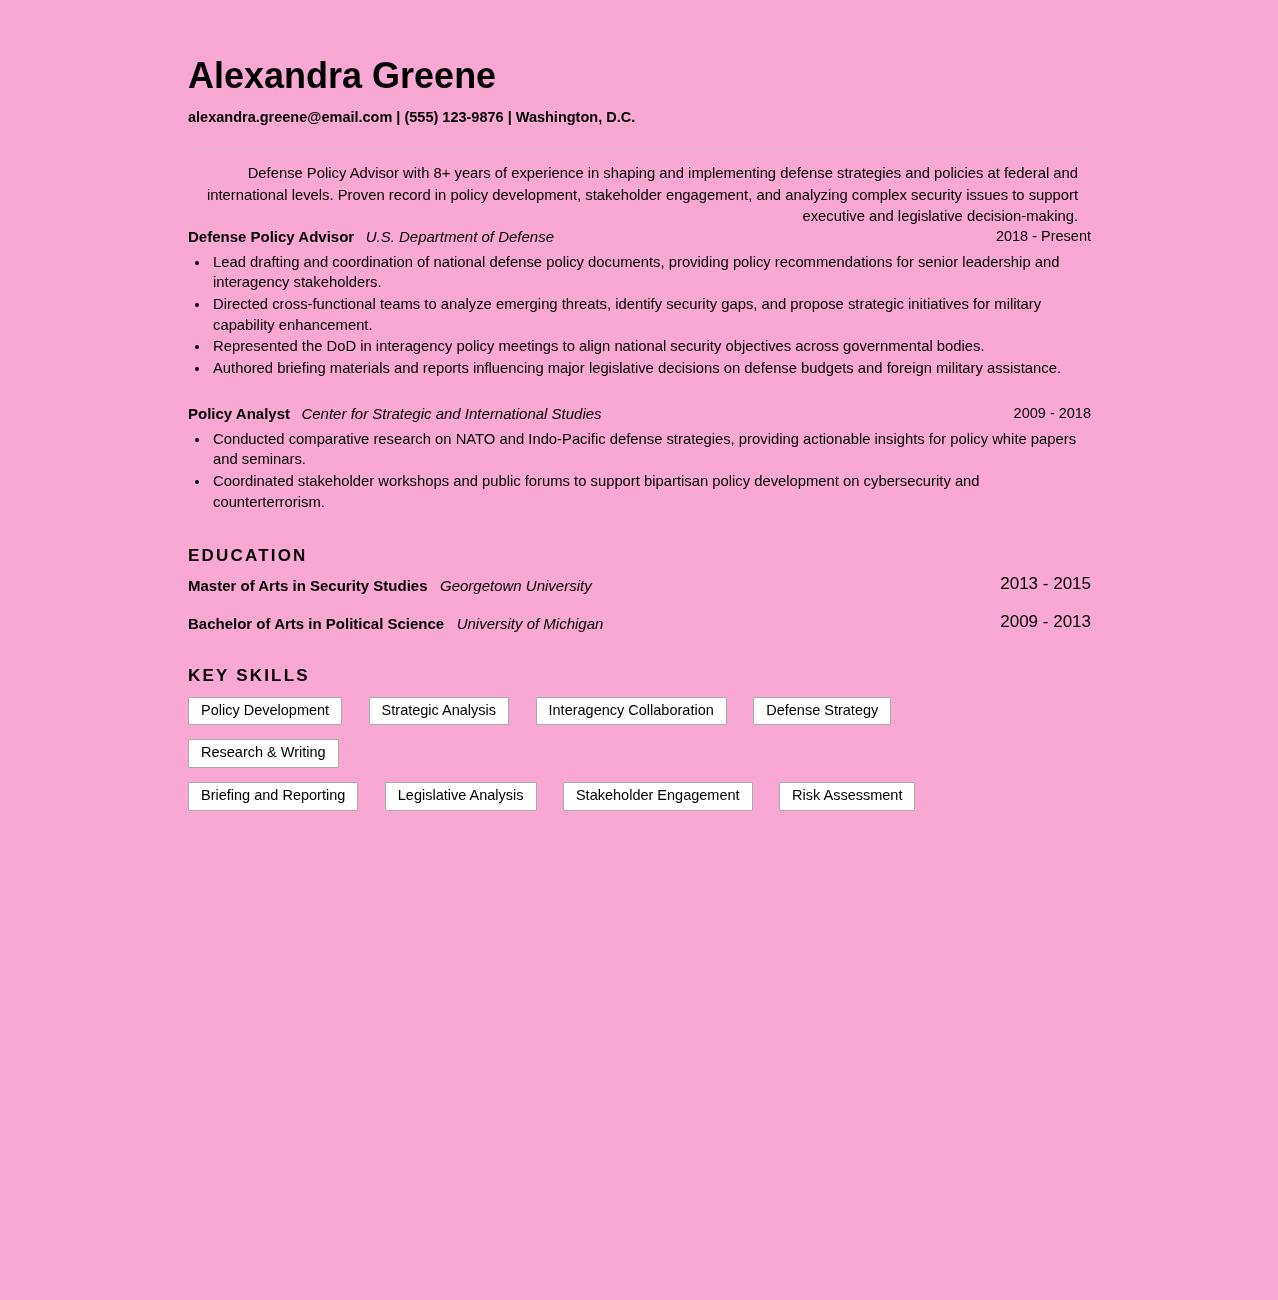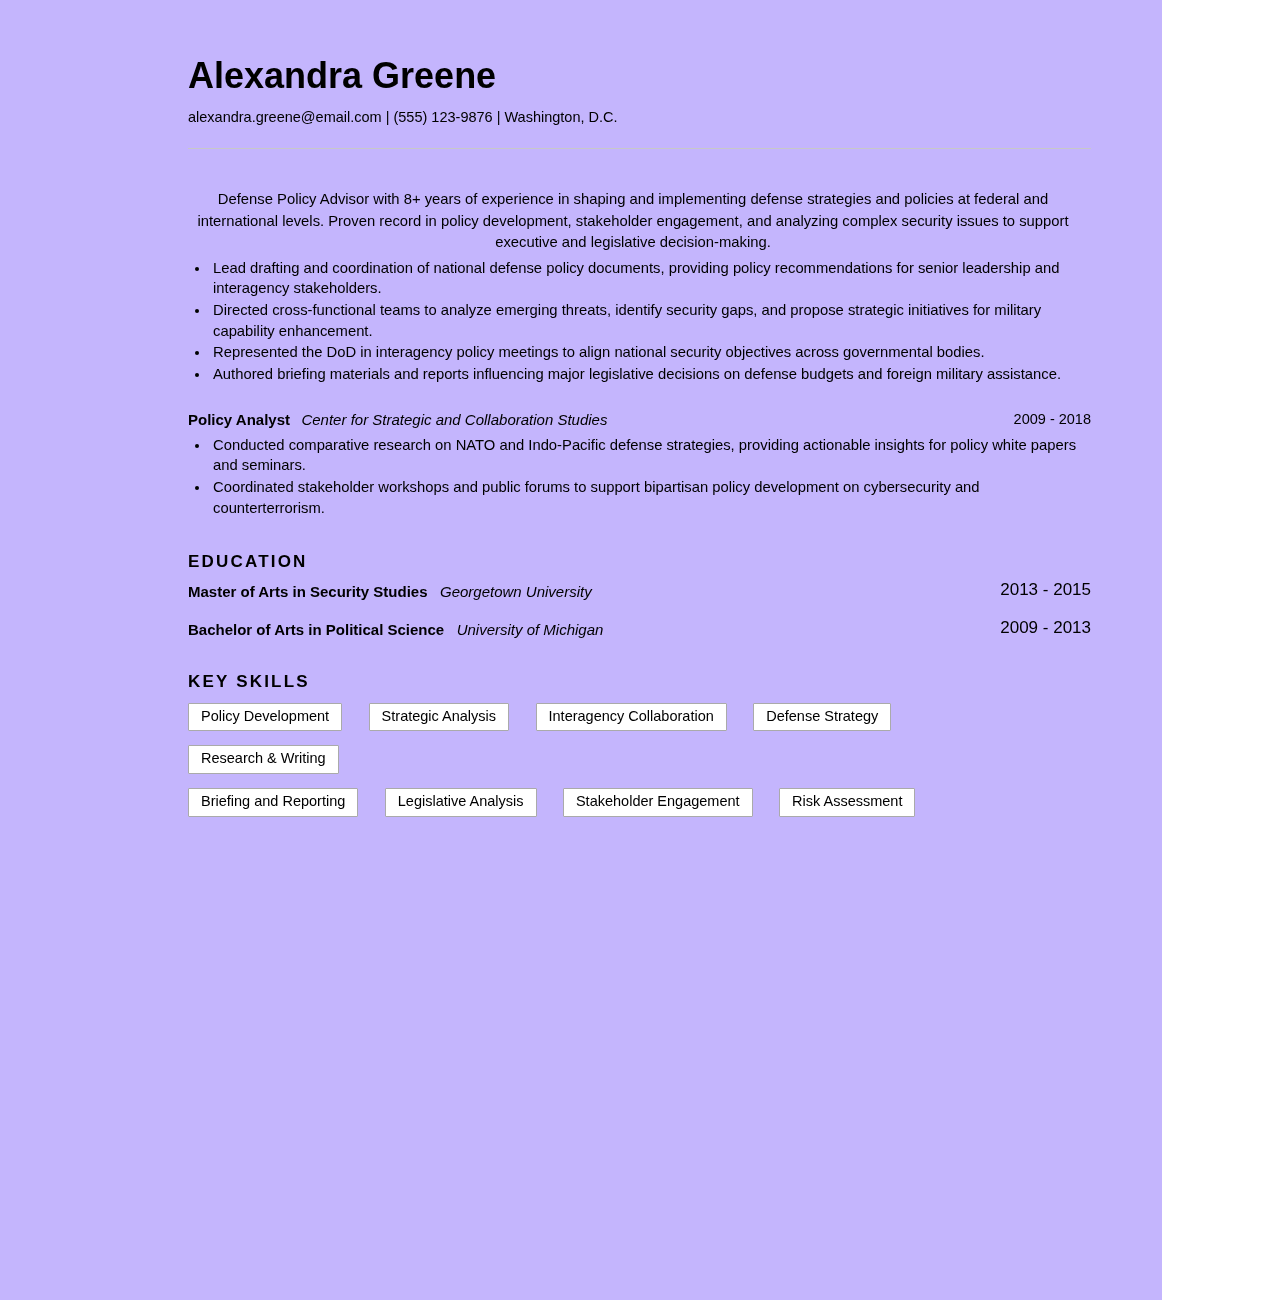--- a/index.html
+++ b/index.html
@@ -8,58 +8,59 @@
     background: #ffffff;
   }
   body {
     width: 1278px;
     min-height: 1300px;
     font-family: "Liberation Sans", sans-serif;
     color: #000000;
   }
   .page {
     position: relative;
-    width: 1162px;
+    width: 1278px;
     min-height: 1300px;
-    background: #c4b5fd;
+    background: #f9a8d4;
   }
   .resume {
     position: absolute;
     left: 188px;
     top: 0;
     width: 903px;
   }
   .name {
     font-size: 36px;
     font-weight: bold;
     letter-spacing: 0px;
     margin-top: 55px;
     margin-bottom: 0;
     line-height: 1.15;
   }
   .contact-line {
     font-size: 14.5px;
     line-height: 1.5;
     margin-top: 11px;
+    font-weight: bold;
   }
   .contact-line div {
     white-space: nowrap;
   }
   .divider {
     border: none;
     border-top: 1px solid #c8c8c8;
     margin: 19px 0 0 0;
     width: 903px;
   }
   .summary {
     font-size: 14.8px;
     line-height: 1.45;
-    margin-top: 40px;
+    margin-top: 14px;
     width: 890px;
-    text-align: center;
+    text-align: right;
   }
   .section-title {
     font-size: 17px;
     font-weight: bold;
     letter-spacing: 2.2px;
     margin-top: 33px;
     margin-bottom: 11px;
   }
   .entry-head {
     position: relative;
@@ -146,32 +147,37 @@
     <div class="contact-line">
       <div>alexandra.greene@email.com | (555) 123-9876 | Washington, D.C.</div>
     </div>
 
     <hr class="divider">
 
     <div class="summary">Defense Policy Advisor with 8+ years of experience in shaping and implementing defense strategies and policies at federal and international levels. Proven record in policy development, stakeholder engagement, and analyzing complex security issues to support executive and legislative decision-making.</div>
 
 
     <div class="exp-block">
+      <div class="entry-head">
+        <span class="role">Defense Policy Advisor</span>
+        <span class="org">U.S. Department of Defense</span>
+        <span class="dates">2018 - Present</span>
+      </div>
       <ul class="bullets">
         <li>Lead drafting and coordination of national defense policy documents, providing policy recommendations for senior leadership and interagency stakeholders.</li>
         <li>Directed cross-functional teams to analyze emerging threats, identify security gaps, and propose strategic initiatives for military capability enhancement.</li>
         <li>Represented the DoD in interagency policy meetings to align national security objectives across governmental bodies.</li>
         <li>Authored briefing materials and reports influencing major legislative decisions on defense budgets and foreign military assistance.</li>
       </ul>
     </div>
 
     <div class="exp-block">
       <div class="entry-head">
         <span class="role">Policy Analyst</span>
-        <span class="org">Center for Strategic and Collaboration Studies</span>
+        <span class="org">Center for Strategic and International Studies</span>
         <span class="dates">2009 - 2018</span>
       </div>
       <ul class="bullets">
         <li>Conducted comparative research on NATO and Indo-Pacific defense strategies, providing actionable insights for policy white papers and seminars.</li>
         <li>Coordinated stakeholder workshops and public forums to support bipartisan policy development on cybersecurity and counterterrorism.</li>
       </ul>
     </div>
 
     <div class="section-title">EDUCATION</div>
 

